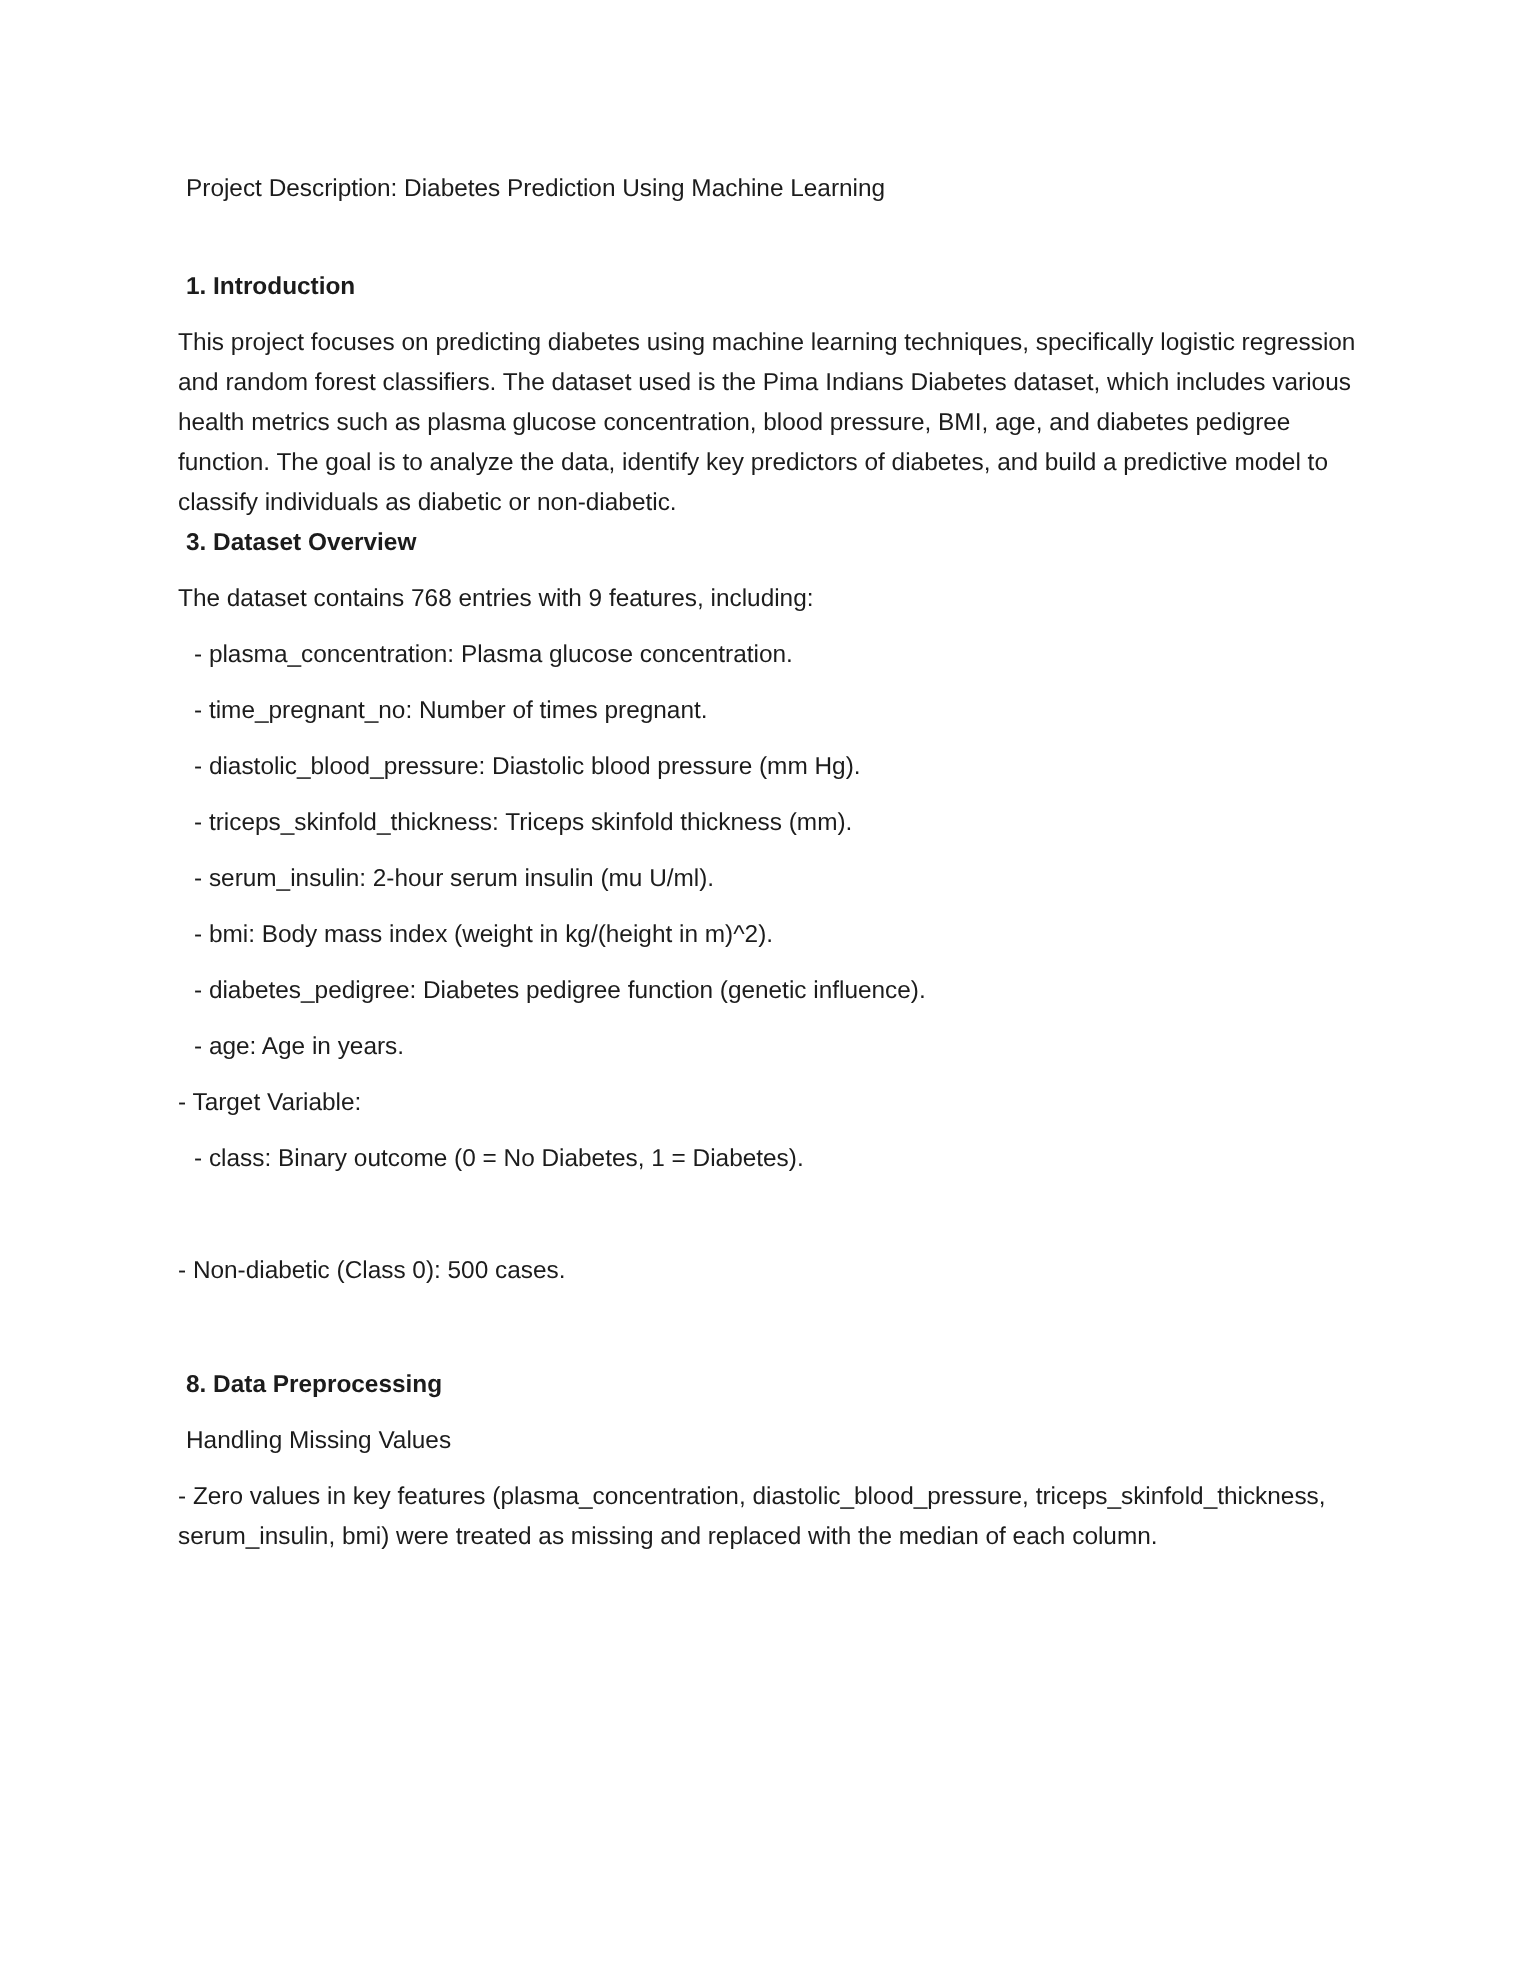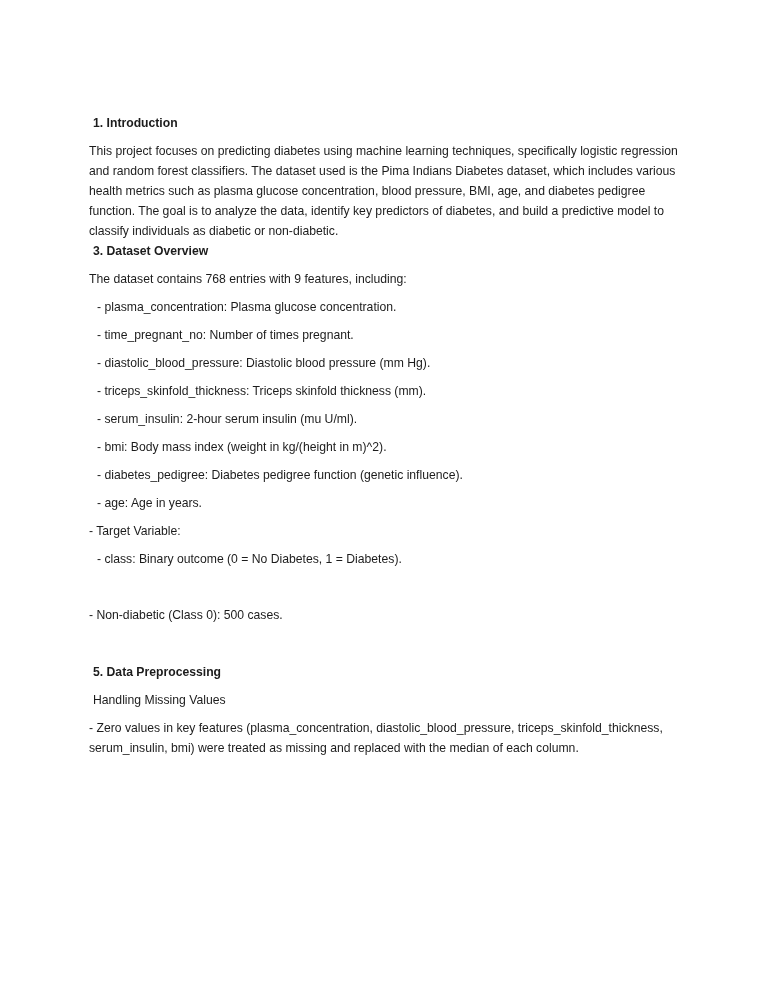--- a/index.html
+++ b/index.html
@@ -79,20 +79,21 @@
   .flow-para {
     margin-bottom: 0;
   }
 </style>
 </head>
 <body>
 
 <div class="page">
   <div class="doc-body">
 
+    <p class="title">Project Description: Diabetes Prediction Using Machine Learning</p>
 
     <div class="spacer-lg"></div>
 
     <h2 class="heading">1. Introduction</h2>
 
     <p class="p flow-para">This project focuses on predicting diabetes using machine learning techniques, specifically logistic regression and random forest classifiers. The dataset used is the Pima Indians Diabetes dataset, which includes various health metrics such as plasma glucose concentration, blood pressure, BMI, age, and diabetes pedigree function. The goal is to analyze the data, identify key predictors of diabetes, and build a predictive model to classify individuals as diabetic or non-diabetic.</p>
 
     <h2 class="heading">3. Dataset Overview</h2>
 
     <p class="p">The dataset contains 768 entries with 9 features, including:</p>
@@ -111,20 +112,20 @@
 
     <p class="subitem">- class: Binary outcome (0 = No Diabetes, 1 = Diabetes).</p>
 
     <div class="spacer"></div>
 
 
     <p class="item">- Non-diabetic (Class 0): 500 cases.</p>
 
     <div class="spacer-lg"></div>
 
-    <h2 class="heading">5. Data Preprocessing</h2>
+    <h2 class="heading">8. Data Preprocessing</h2>
 
     <p class="subheading">Handling Missing Values</p>
 
     <p class="p">- Zero values in key features (plasma_concentration, diastolic_blood_pressure, triceps_skinfold_thickness, serum_insulin, bmi) were treated as missing and replaced with the median of each column.</p>
 
   </div>
 </div>
 
 </body></html>

